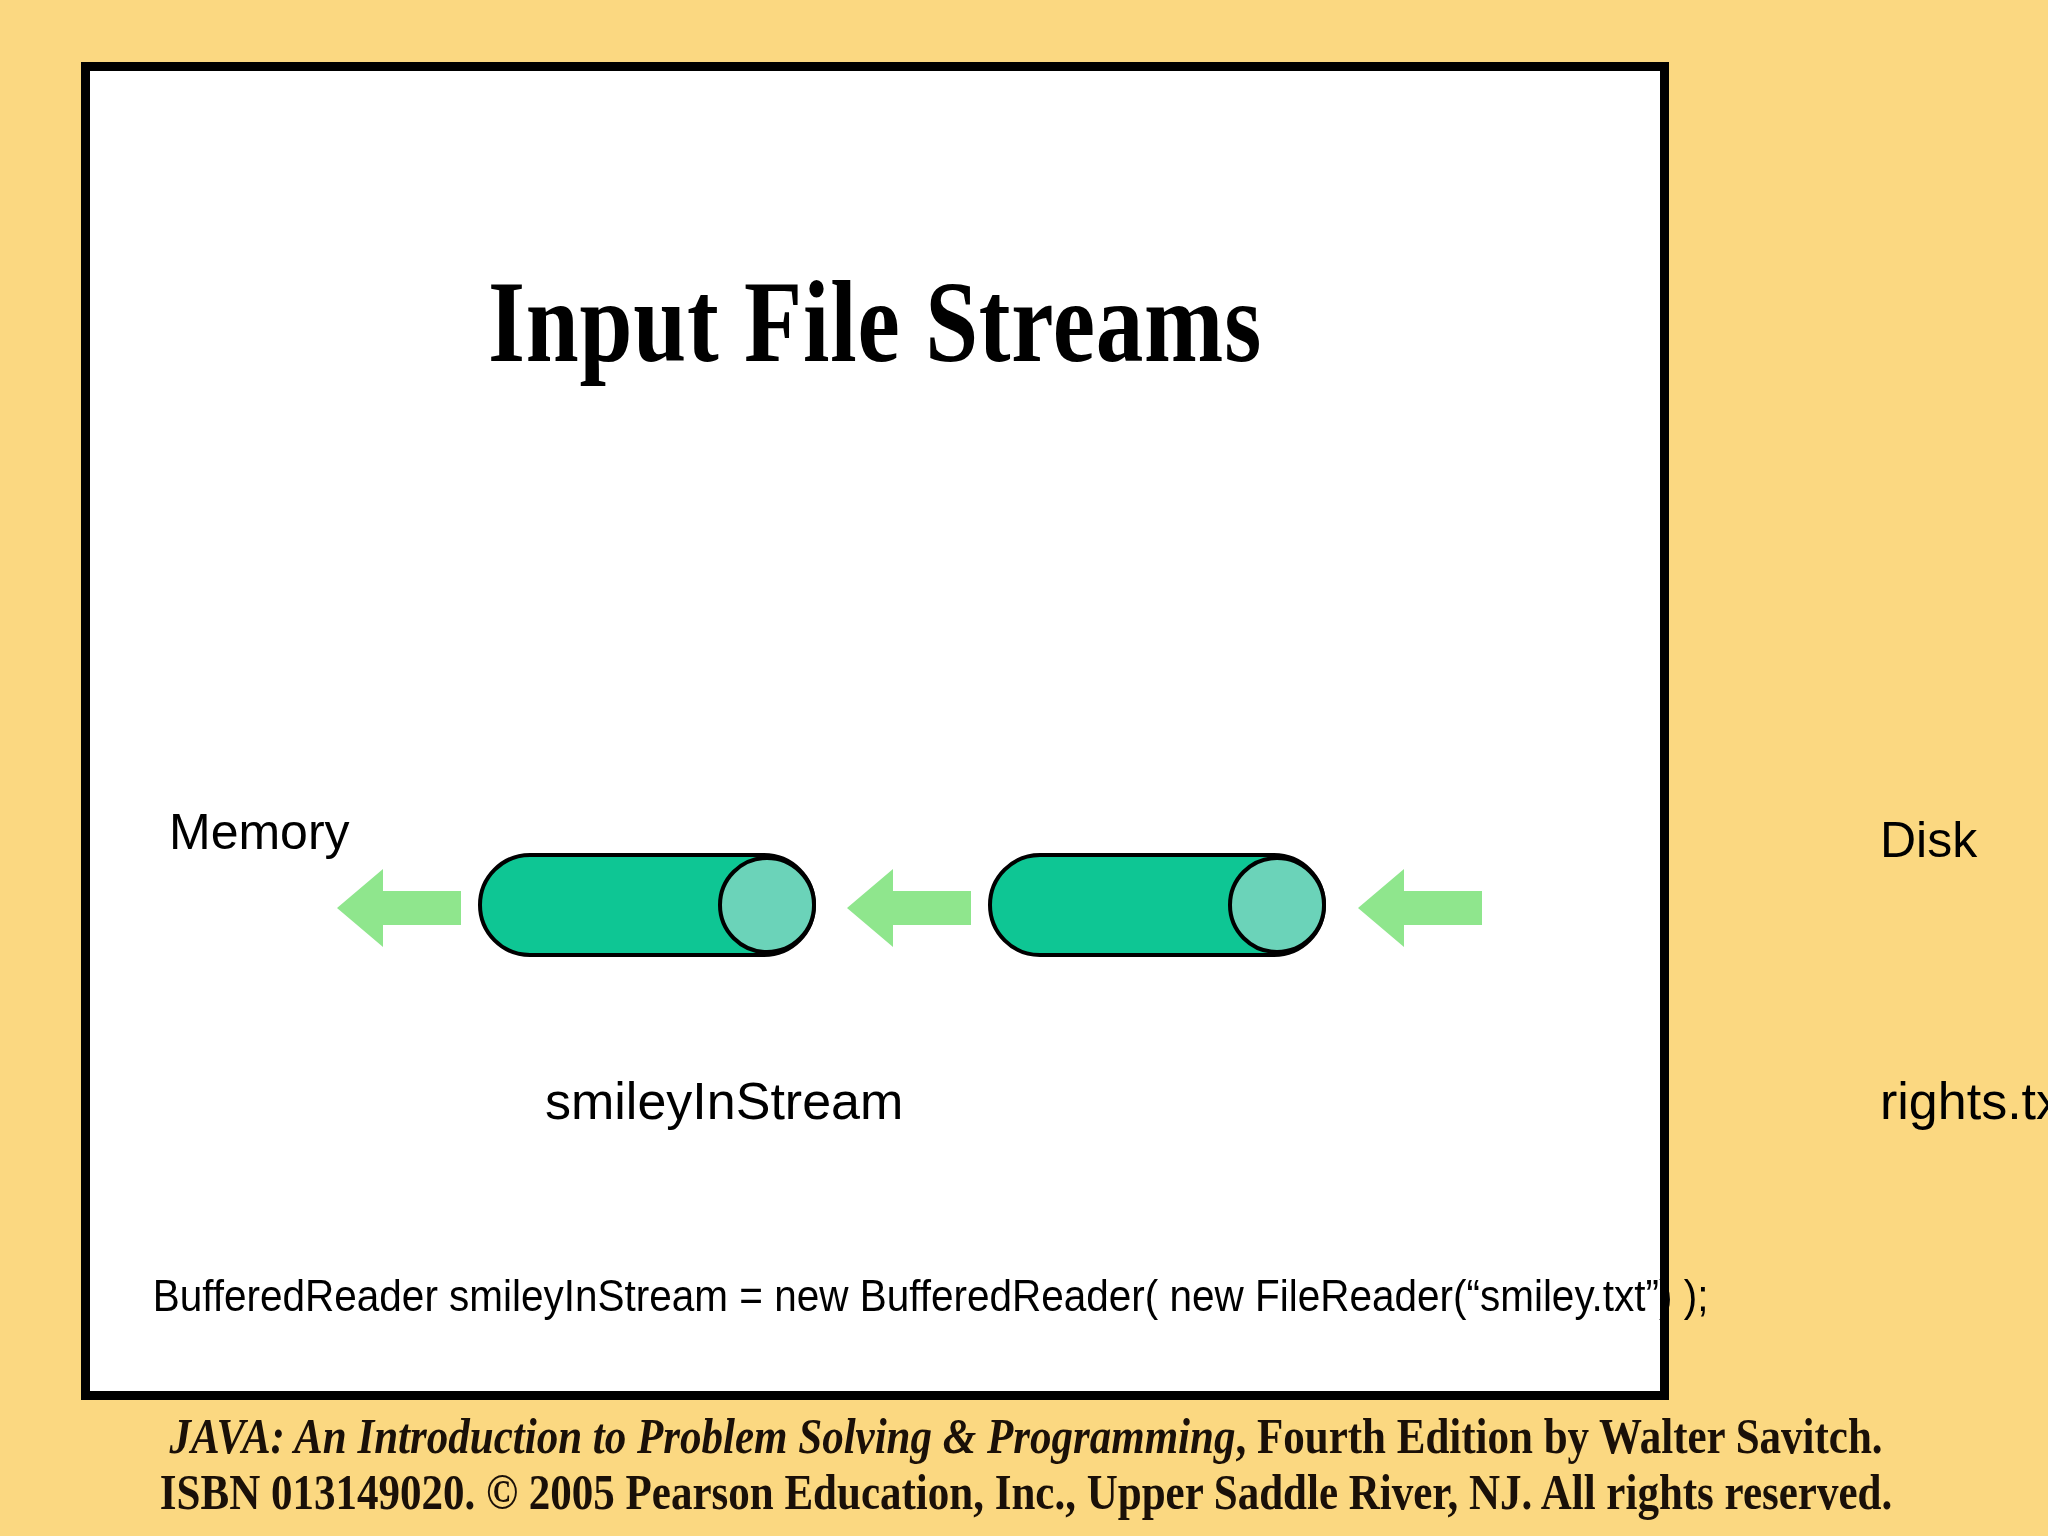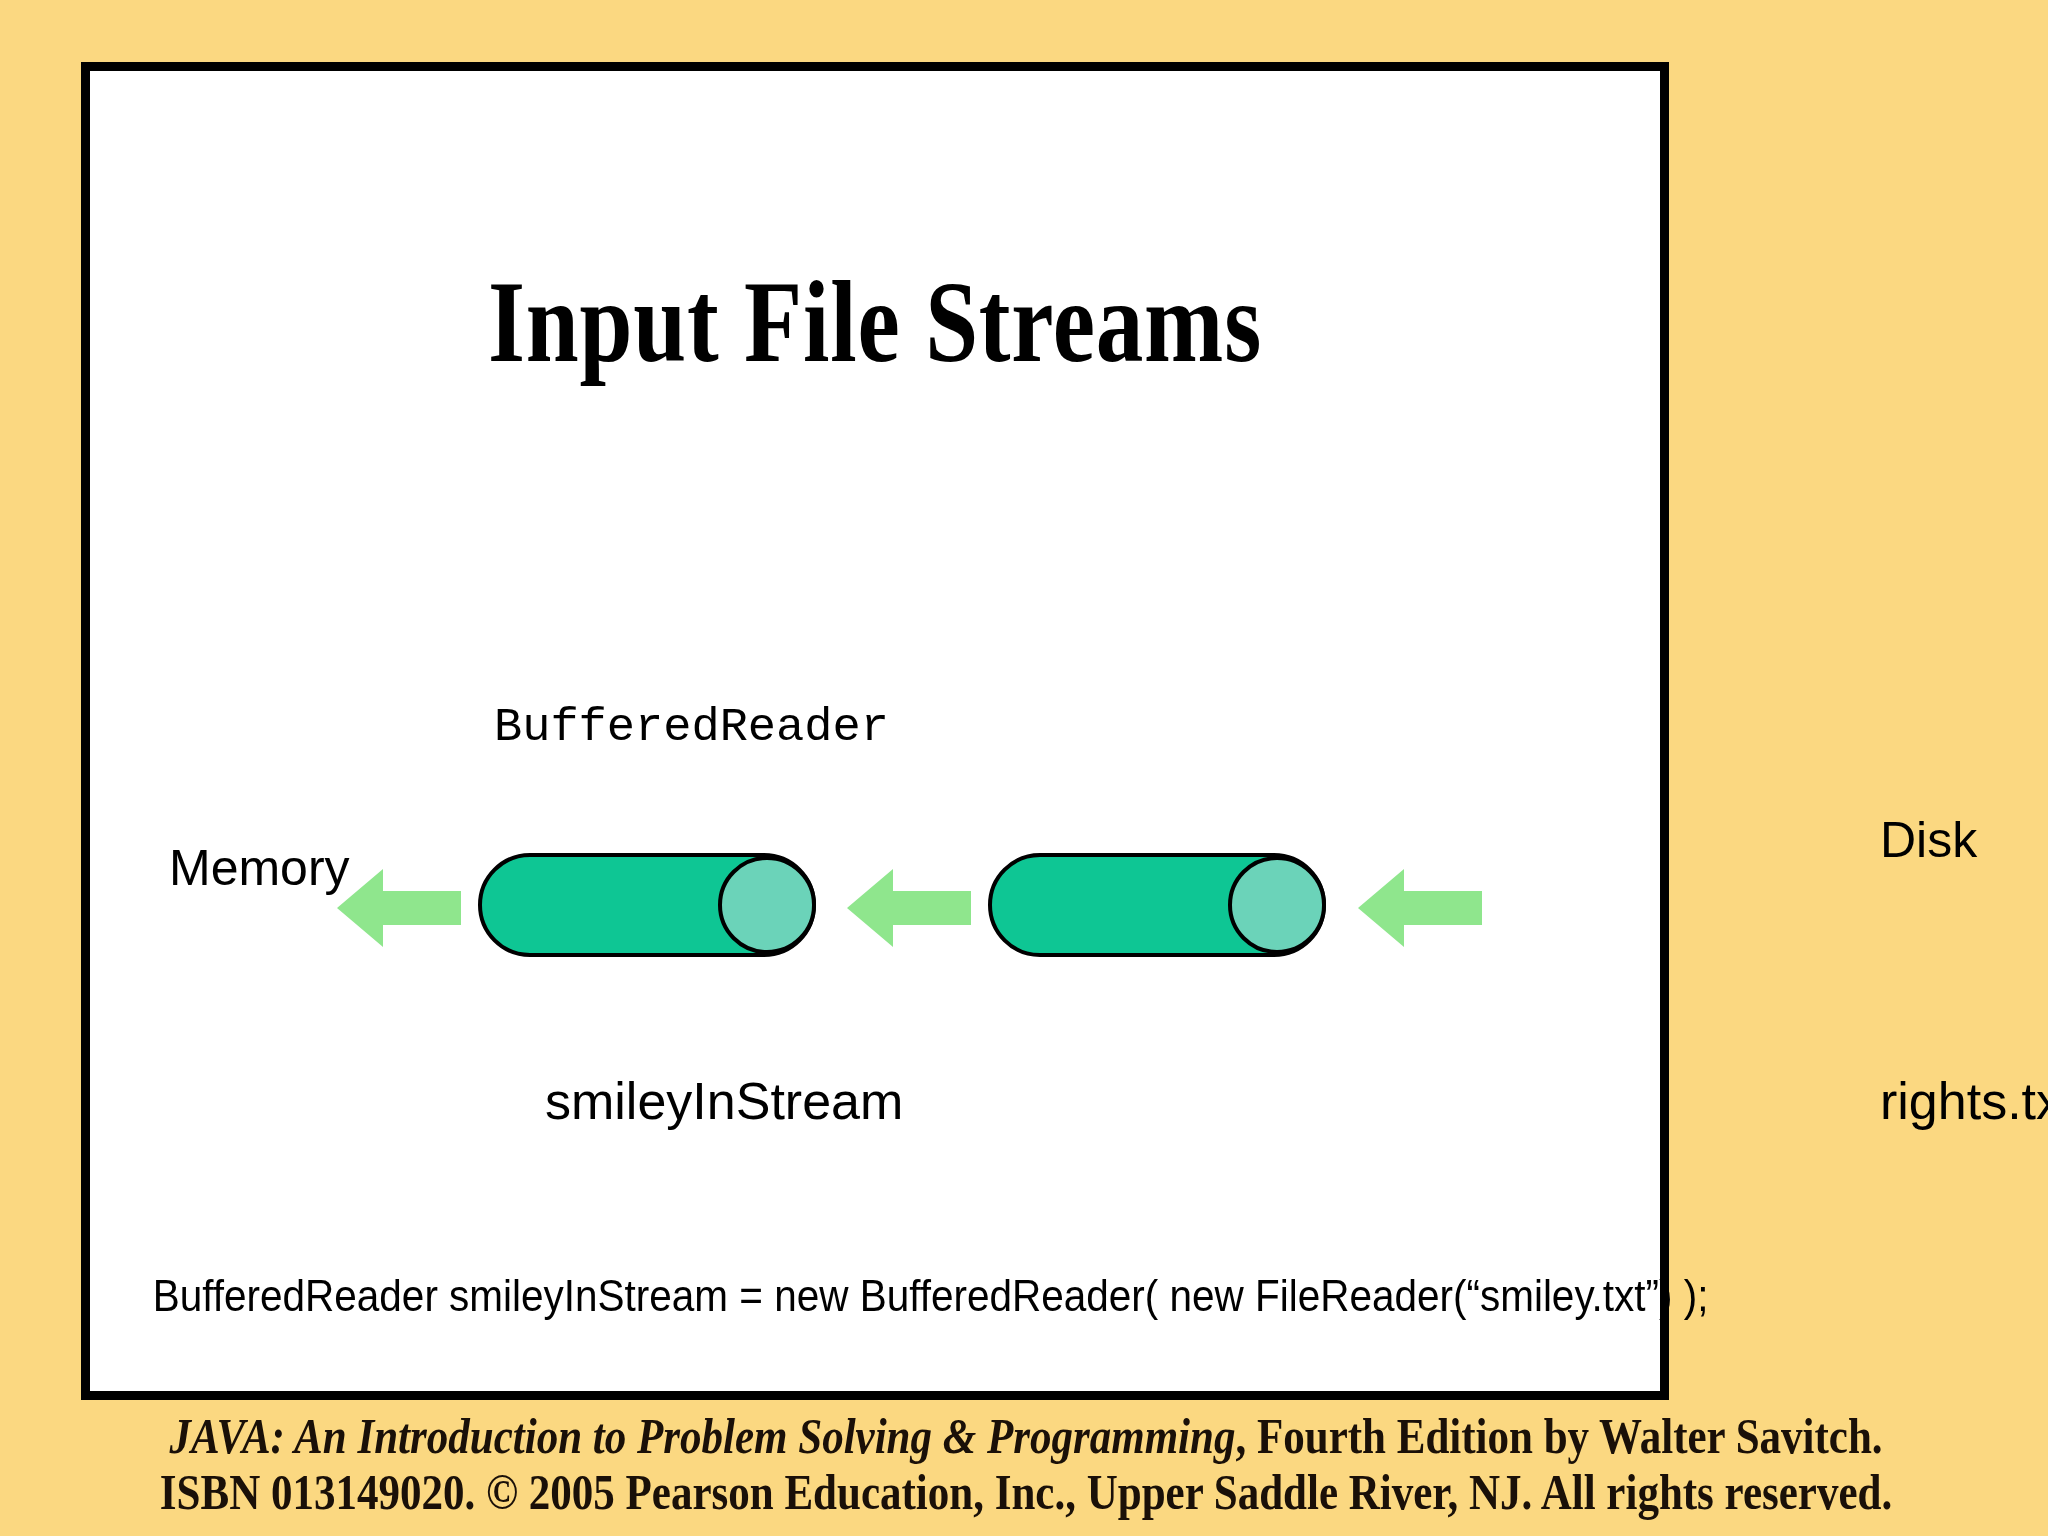--- a/index.html
+++ b/index.html
@@ -64,21 +64,21 @@
   }
   #label-bufferedreader { left: 404px; top: 630px; }
   #label-filereader     { left: 1134px; top: 627px; }
 
   .endpoint-label {
     position: absolute;
     font-size: 50px;
     color: #000000;
     white-space: nowrap;
   }
-  #label-memory { left: 79px; top: 768px; }
+  #label-memory { left: 79px; top: 732px; }
   #label-disk   { left: 1790px; top: 740px; }
 
   .stream-name {
     position: absolute;
     font-size: 52px;
     color: #000000;
     white-space: nowrap;
   }
   #label-smileyinstream { left: 455px; top: 1000px; }
   #label-smileytxt      { left: 1790px; top: 1000px; }
@@ -155,21 +155,20 @@
 </style>
 </head>
 <body>
 
 <div id="slide-panel">
 
   <h1 id="slide-title">Input File Streams</h1>
 
   <div id="diagram">
 
-    <div class="class-label" id="label-bufferedreader">BufferedReader</div>
 
 
     <div class="endpoint-label" id="label-memory">Memory</div>
 
     <div class="endpoint-label" id="label-disk">Disk</div>
 
     <div class="arrow" id="arrow-memory">
       <svg viewBox="0 0 124 78" preserveAspectRatio="none" aria-hidden="true">
         <polygon points="0,39 46,0 46,22 124,22 124,56 46,56 46,78" fill="#8fe68d"></polygon>
       </svg>

